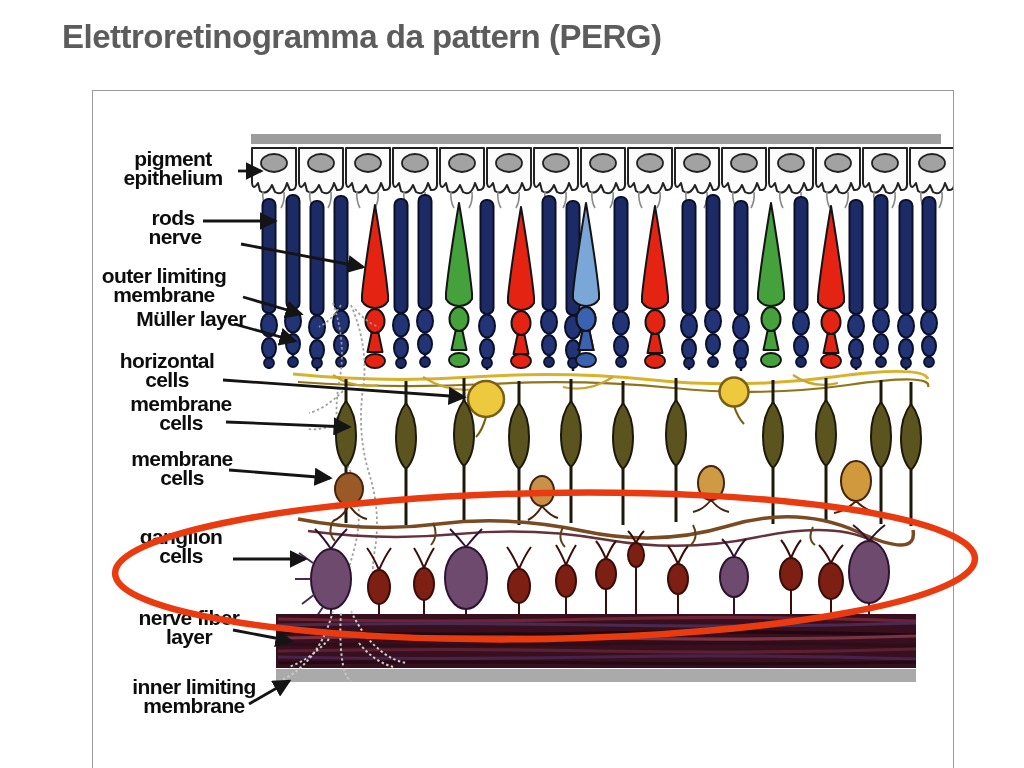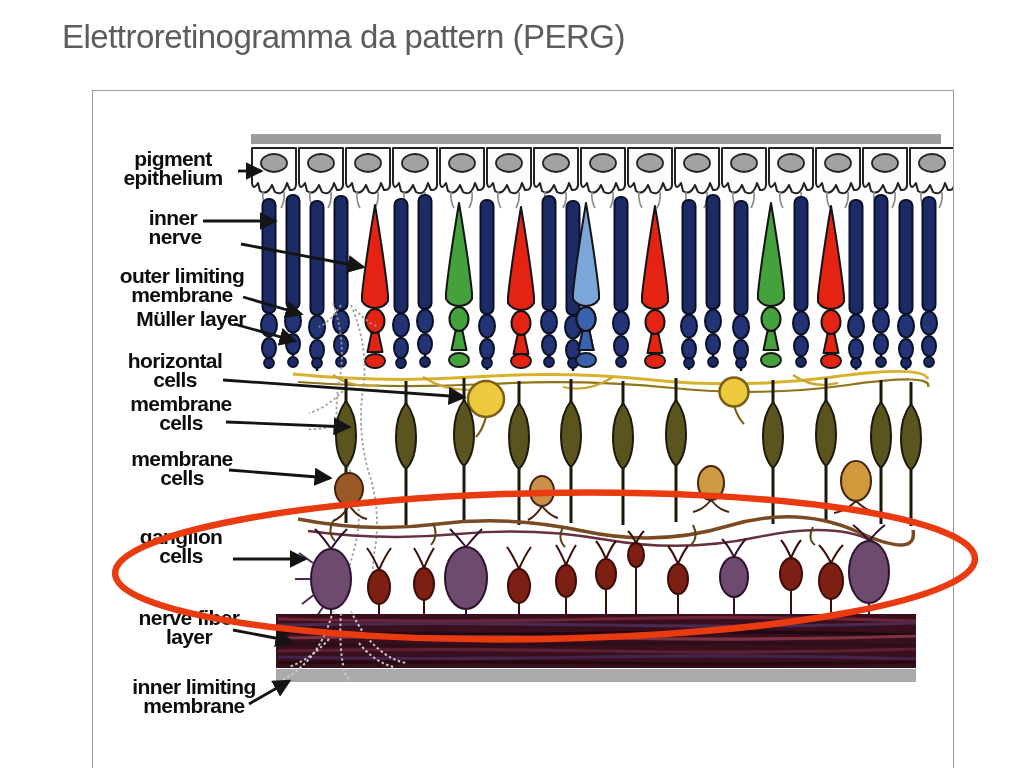--- a/index.html
+++ b/index.html
@@ -1,18 +1,18 @@
 <!DOCTYPE html>
 <html><head>
 <meta charset="utf-8">
 <style>
   html,body{margin:0;padding:0;background:#fff;}
   .slide{position:relative;width:1024px;height:768px;background:#fff;overflow:hidden;
          font-family:"Liberation Sans",sans-serif;}
-  .title{position:absolute;left:62px;top:18px;margin:0;font-size:33px;font-weight:normal;
+  .title{position:absolute;left:62px;top:18px;margin:0;font-size:33px;font-weight:bold;
          color:#5c5c5c;letter-spacing:-0.5px;}
   .figure{position:absolute;left:92px;top:90px;width:862px;height:708px;
           border:1px solid #9a9a9a;background:#fff;box-sizing:border-box;}
   .art{position:absolute;left:0;top:0;}
   .lbl{position:absolute;transform:translateX(-50%);text-align:center;
        font-size:21px;font-weight:bold;color:#0d0d0d;line-height:19px;
        letter-spacing:-0.6px;white-space:pre-line;}
   .overlay{position:absolute;left:0;top:0;pointer-events:none;z-index:10;}
 </style>
 </head>
@@ -255,26 +255,26 @@
         <path d="M133,331 L256,336" marker-end="url(#ah)"></path>
         <path d="M136,379 L237,387" marker-end="url(#ah)"></path>
         <path d="M140,468 H212" marker-end="url(#ah)"></path>
         <path d="M140,539 L198,550" marker-end="url(#ah)"></path>
         <path d="M156,613 L196,590" marker-end="url(#ah)"></path>
       </g>
     </svg>
 
     <div class="lbl" style="left:80px;top:58px">pigment
 epithelium</div>
-    <div class="lbl" style="left:80px;top:117px">inner</div>
+    <div class="lbl" style="left:80px;top:117px">rods</div>
     <div class="lbl" style="left:82px;top:136px">nerve</div>
-    <div class="lbl" style="left:89px;top:175px">outer limiting
+    <div class="lbl" style="left:71px;top:175px">outer limiting
 membrane</div>
     <div class="lbl" style="left:98px;top:218px">Müller layer</div>
-    <div class="lbl" style="left:82px;top:260px">horizontal
+    <div class="lbl" style="left:74px;top:260px">horizontal
 cells</div>
     <div class="lbl" style="left:88px;top:303px">membrane
 cells</div>
     <div class="lbl" style="left:89px;top:358px">membrane
 cells</div>
     <div class="lbl" style="left:88px;top:436px">ganglion
 cells</div>
     <div class="lbl" style="left:96px;top:517px">nerve fiber
 layer</div>
     <div class="lbl" style="left:101px;top:586px">inner limiting

